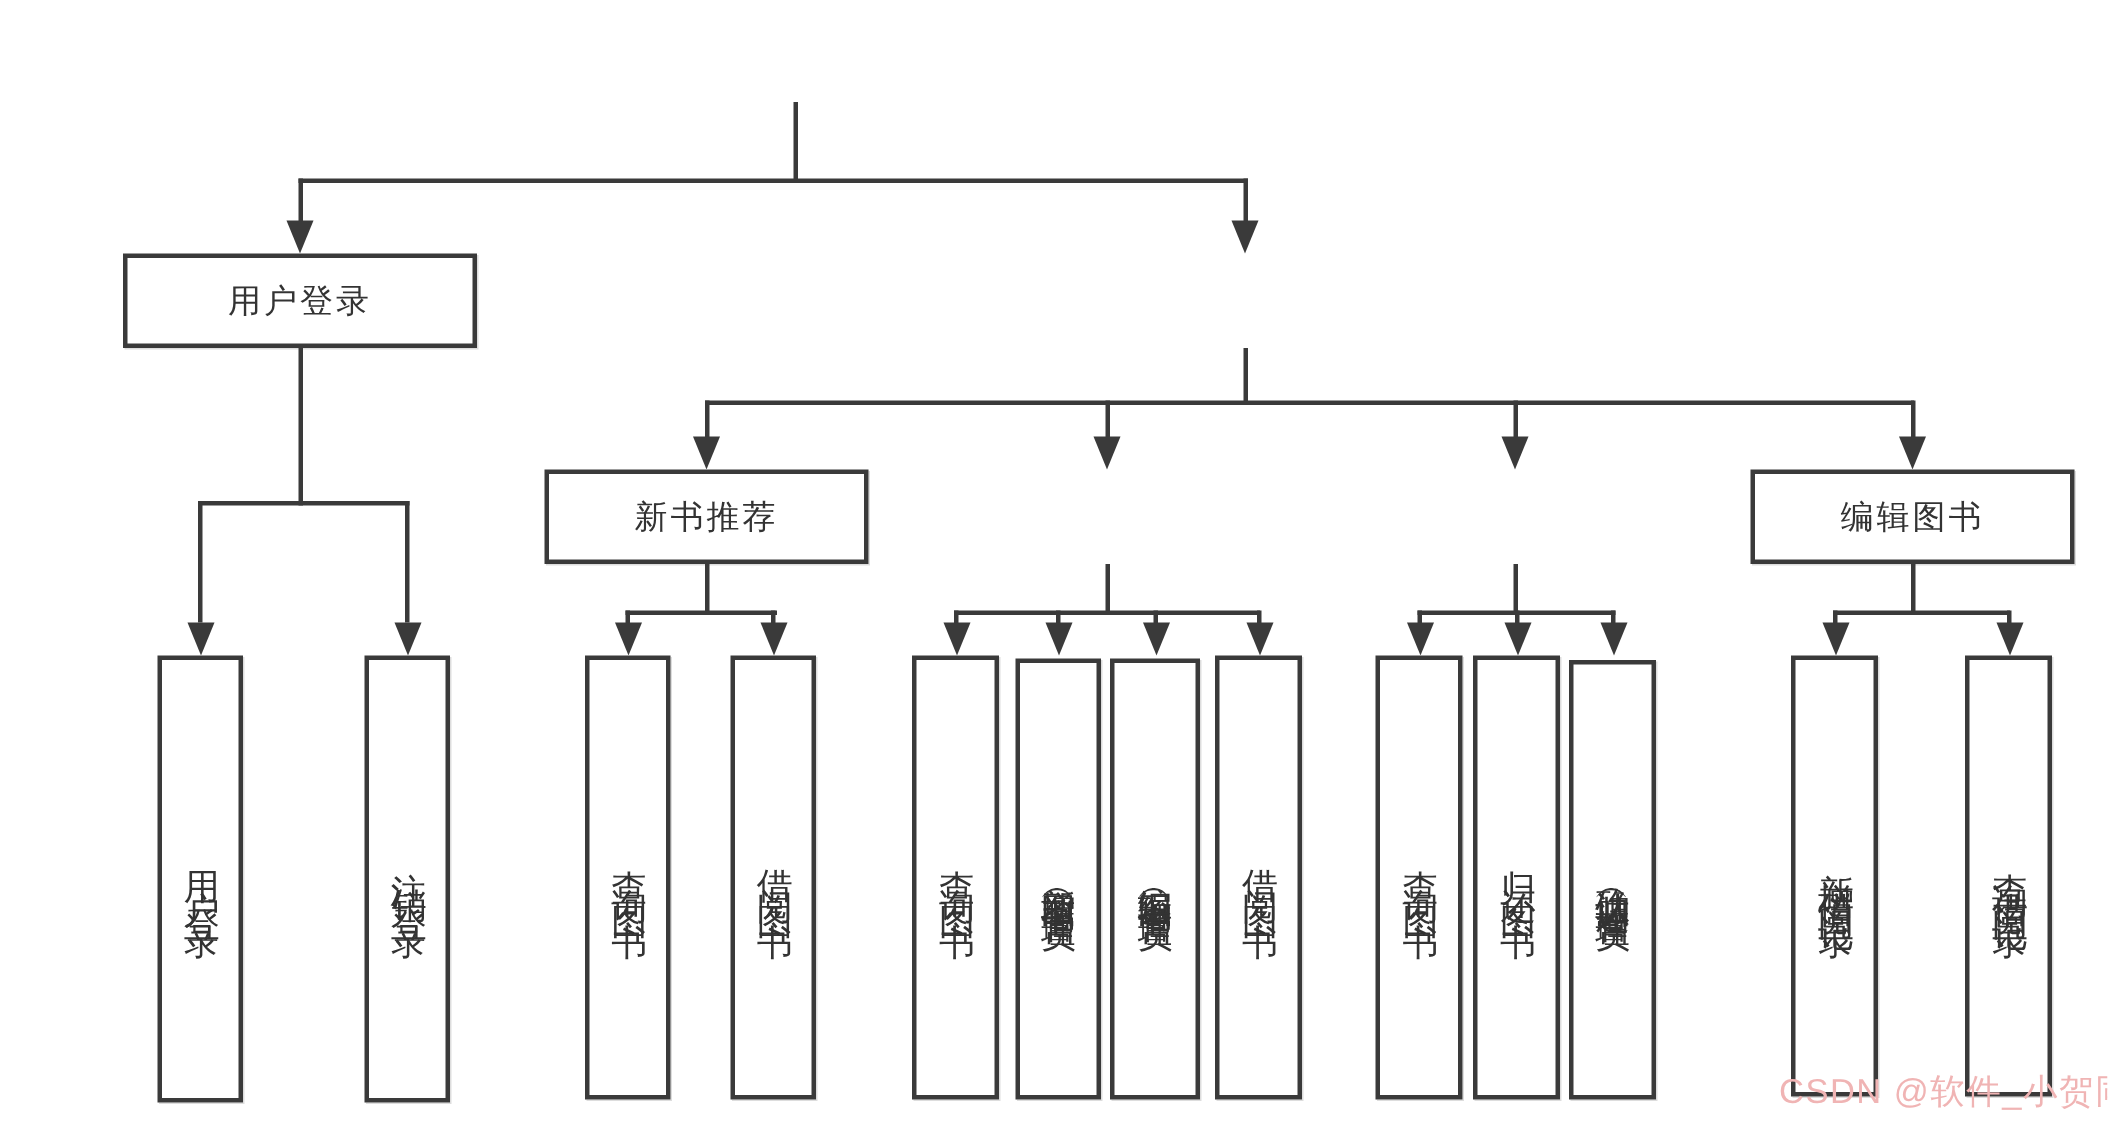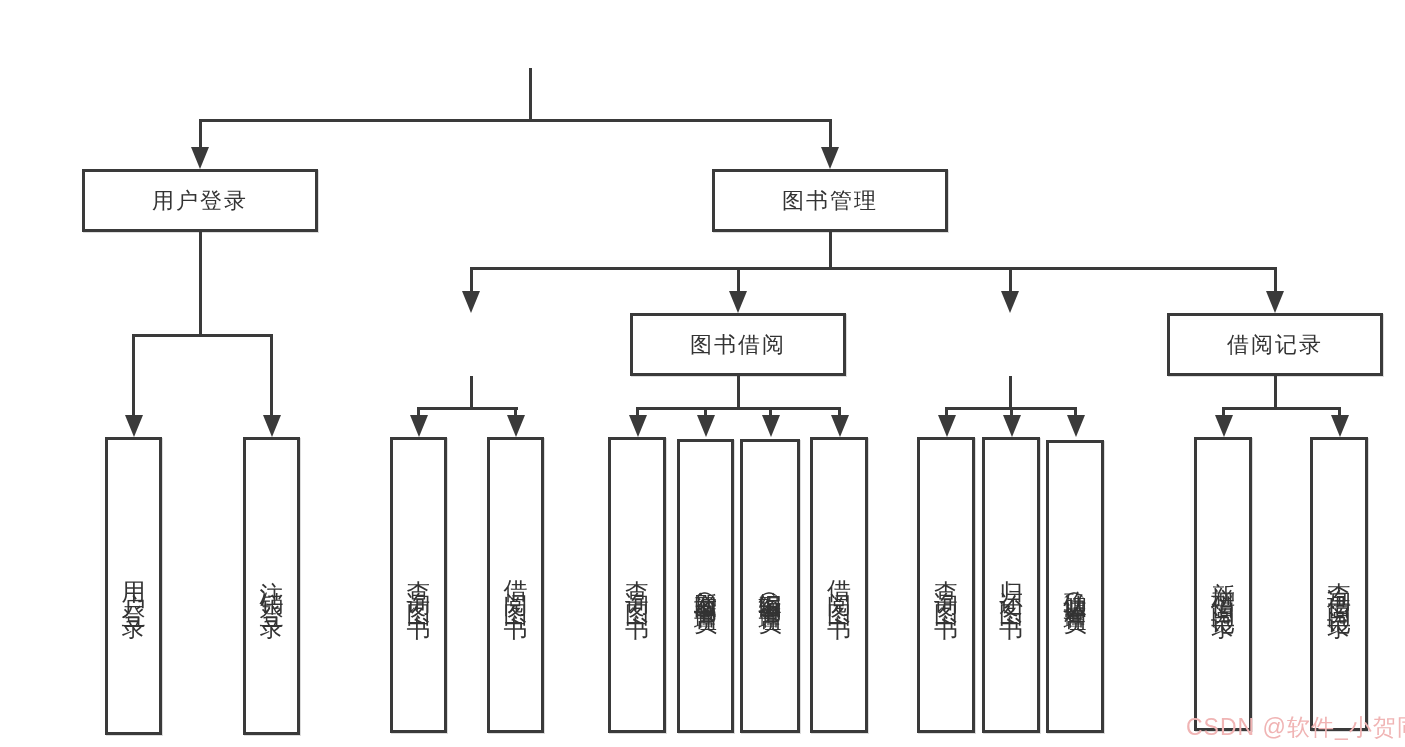--- a/index.html
+++ b/index.html
@@ -41,47 +41,44 @@
   <div class="vline" style="left:529px;top:68px;height:53px;"></div>
   <div class="hline" style="left:199px;top:119px;width:633px;"></div>
   <div class="vline" style="left:199px;top:119px;height:32px;"></div>
   <div class="arrow" style="left:191px;top:147px;"></div>
   <div class="vline" style="left:829px;top:119px;height:32px;"></div>
   <div class="arrow" style="left:821px;top:147px;"></div>
 
   <div class="node hbox" style="left:82px;top:169px;width:236px;height:63px;">
     <span>用户登录</span>
   </div>
-  <div class="node hbox" style="left:712px;top:169px;width:236px;height:63px;">
-    <span>图书管理</span>
-  </div>
 
   <div class="vline" style="left:199px;top:232px;height:105px;"></div>
   <div class="hline" style="left:132px;top:334px;width:141px;"></div>
   <div class="vline" style="left:132px;top:334px;height:81px;"></div>
   <div class="arrow" style="left:125px;top:415px;"></div>
   <div class="vline" style="left:270px;top:334px;height:81px;"></div>
   <div class="arrow" style="left:263px;top:415px;"></div>
 
   <div class="vline" style="left:829px;top:232px;height:38px;"></div>
   <div class="hline" style="left:470px;top:267px;width:806px;"></div>
   <div class="vline" style="left:470px;top:267px;height:25px;"></div>
   <div class="arrow" style="left:462px;top:291px;"></div>
   <div class="vline" style="left:737px;top:267px;height:25px;"></div>
   <div class="arrow" style="left:729px;top:291px;"></div>
   <div class="vline" style="left:1009px;top:267px;height:25px;"></div>
   <div class="arrow" style="left:1001px;top:291px;"></div>
   <div class="vline" style="left:1274px;top:267px;height:25px;"></div>
   <div class="arrow" style="left:1266px;top:291px;"></div>
 
-  <div class="node hbox" style="left:630px;top:313px;width:216px;height:63px;">
-    <span>图书借阅</span>
+  <div class="node hbox" style="left:363px;top:313px;width:216px;height:63px;">
+    <span>新书推荐</span>
   </div>
   <div class="node hbox" style="left:1167px;top:313px;width:216px;height:63px;">
-    <span>借阅记录</span>
+    <span>编辑图书</span>
   </div>
 
   <div class="vline" style="left:470px;top:376px;height:34px;"></div>
   <div class="hline" style="left:417px;top:407px;width:101px;"></div>
   <div class="vline" style="left:417px;top:407px;height:12px;"></div>
   <div class="arrow" style="left:410px;top:415px;"></div>
   <div class="vline" style="left:514px;top:407px;height:12px;"></div>
   <div class="arrow" style="left:507px;top:415px;"></div>
 
   <div class="vline" style="left:737px;top:376px;height:34px;"></div>

